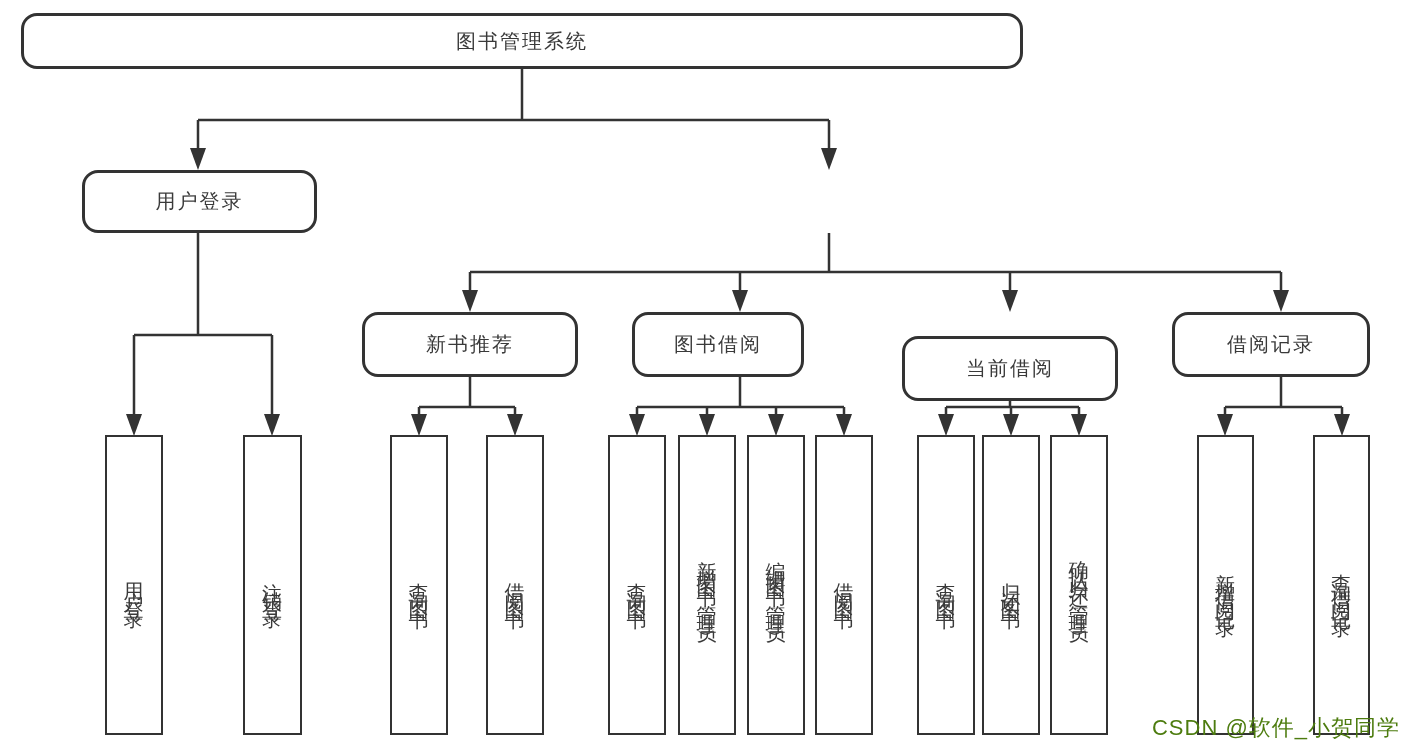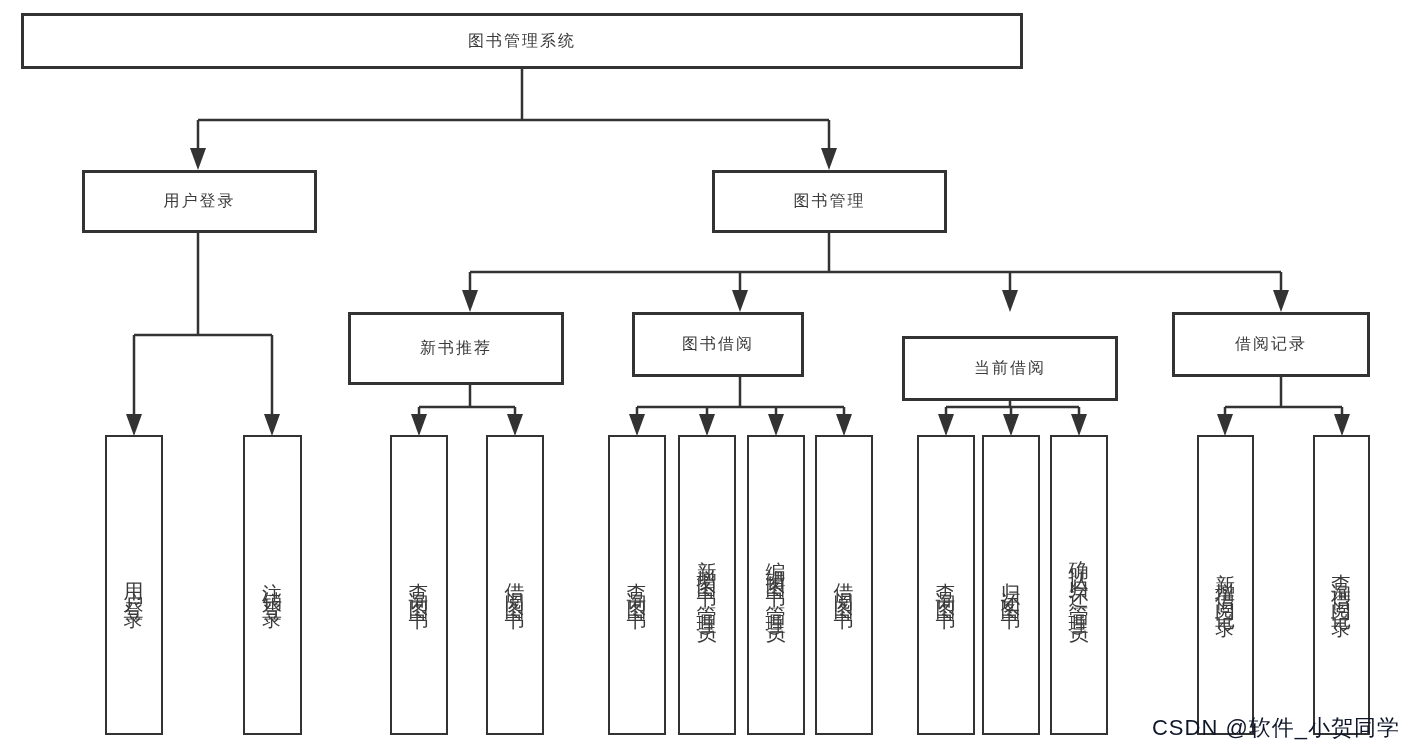--- a/index.html
+++ b/index.html
@@ -26,40 +26,41 @@
     box-sizing: border-box;
     background: #ffffff;
     border: 3px solid #333333;
     display: flex;
     align-items: center;
     justify-content: center;
     color: #3a3a3a;
     z-index: 2;
   }
   .hbox {
-    font-size: 16px;
+    font-size: 20px;
     letter-spacing: 2px;
     white-space: nowrap;
+    border-radius: 16px;
   }
   .vbox {
     border-width: 2.5px;
   }
   .vbox .vtext {
     writing-mode: vertical-rl;
     text-orientation: mixed;
     font-size: 20px;
     letter-spacing: 9px;
     line-height: 1;
     color: #3a3a3a;
   }
   
   .n-root  { left: 21px;  top: 13px;  width: 1002px; height: 56px; }
   .n-user  { left: 82px;  top: 170px; width: 235px;  height: 63px; }
   .n-mgmt  { left: 712px; top: 170px; width: 235px;  height: 63px; }
-  .n-rec   { left: 348px; top: 312px; width: 216px;  height: 73px; }
+  .n-rec   { left: 362px; top: 312px; width: 216px;  height: 65px; }
   .n-bor   { left: 632px; top: 312px; width: 172px;  height: 65px; }
   .n-cur   { left: 902px; top: 312px; width: 216px;  height: 65px; margin-top: 24px; }
   .n-recd  { left: 1172px;top: 312px; width: 198px;  height: 65px; }
   .leaf    { top: 435px; width: 58px; height: 300px; }
   .l-ulogin  { left: 105px; }
   .l-ulogout { left: 243px; width: 59px; }
   .l-nbq     { left: 390px; }
   .l-nbb     { left: 486px; }
   .l-bbq     { left: 608px; }
   .l-bba     { left: 678px; }
@@ -69,21 +70,21 @@
   .l-cbr     { left: 982px; }
   .l-cbc     { left: 1050px; }
   .l-bra     { left: 1197px; width: 57px; }
   .l-brq     { left: 1313px; width: 57px; }
   #watermark {
     position: absolute;
     right: 5px;
     bottom: 4px;
     font-size: 22px;
     letter-spacing: 1px;
-    color: #0f172a;
+    color: #4d7c0f;
     z-index: 5;
     white-space: nowrap;
   }
 </style>
 </head>
 <body>
 
 <div id="canvas">
 
   <svg id="connectors" width="1405" height="747" viewBox="0 0 1405 747">
@@ -129,23 +130,20 @@
     </g>
   </svg>
 
   <div class="node hbox n-root">
     <span>图书管理系统</span>
   </div>
 
   <div class="node hbox n-user">
     <span>用户登录</span>
   </div>
-  <div class="node hbox n-mgmt">
-    <span>图书管理</span>
-  </div>
 
   <div class="node hbox n-rec">
     <span>新书推荐</span>
   </div>
   <div class="node hbox n-bor">
     <span>图书借阅</span>
   </div>
   <div class="node hbox n-cur">
     <span>当前借阅</span>
   </div>

